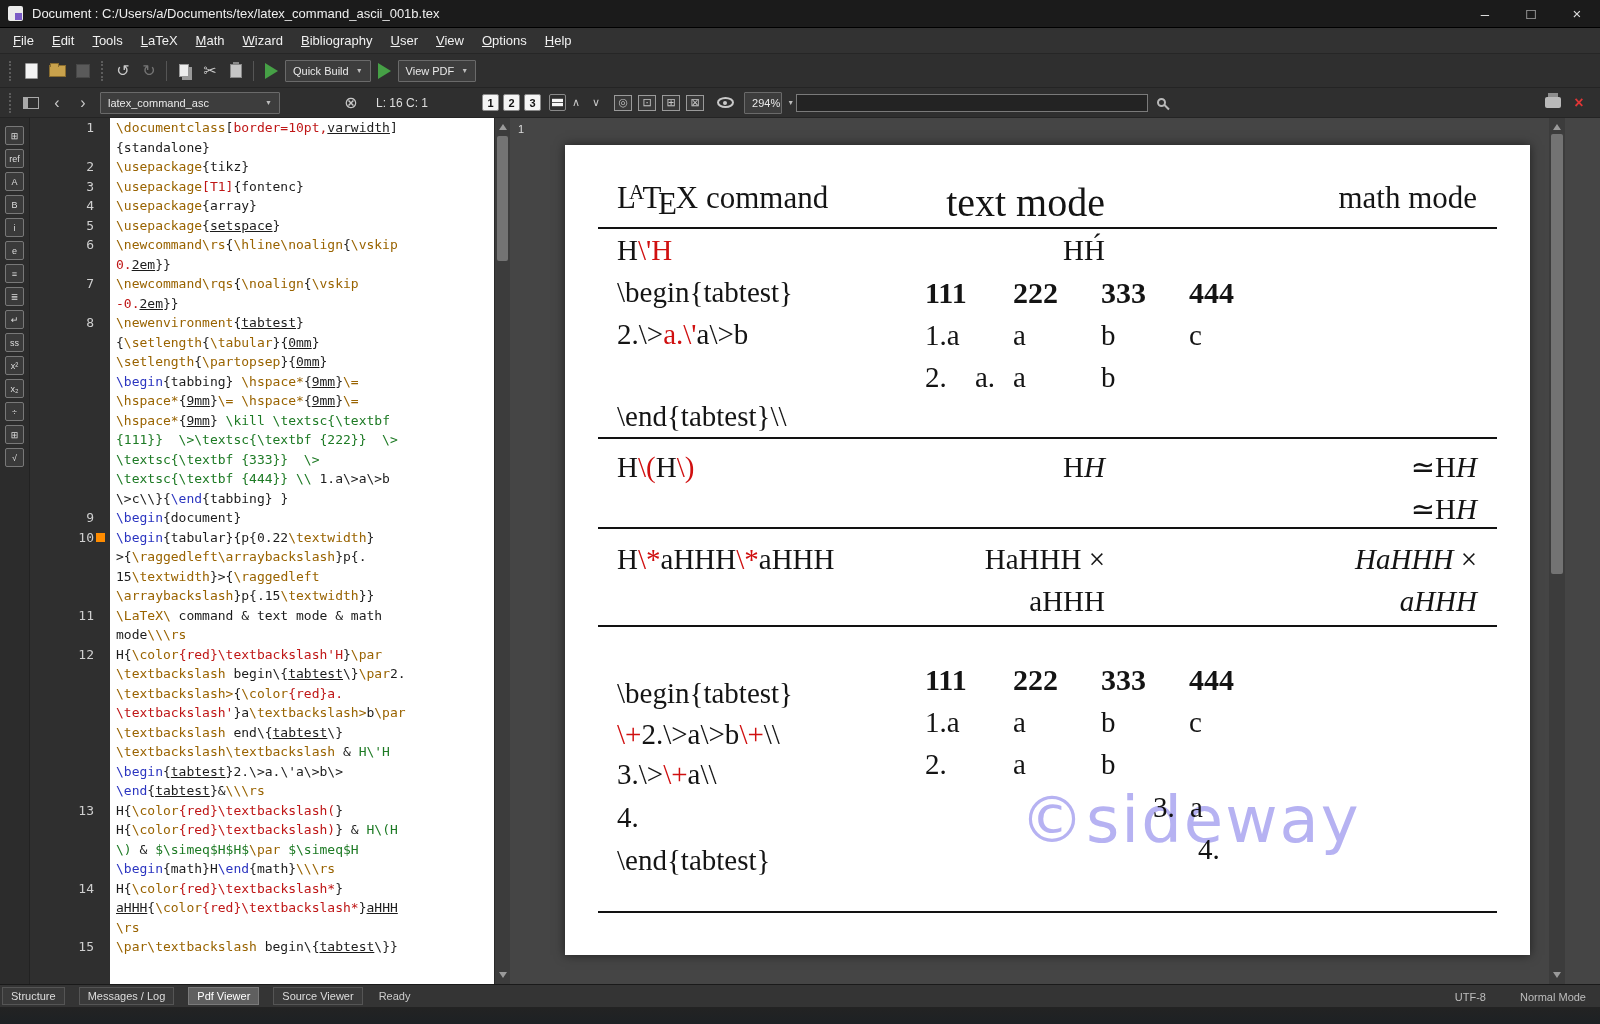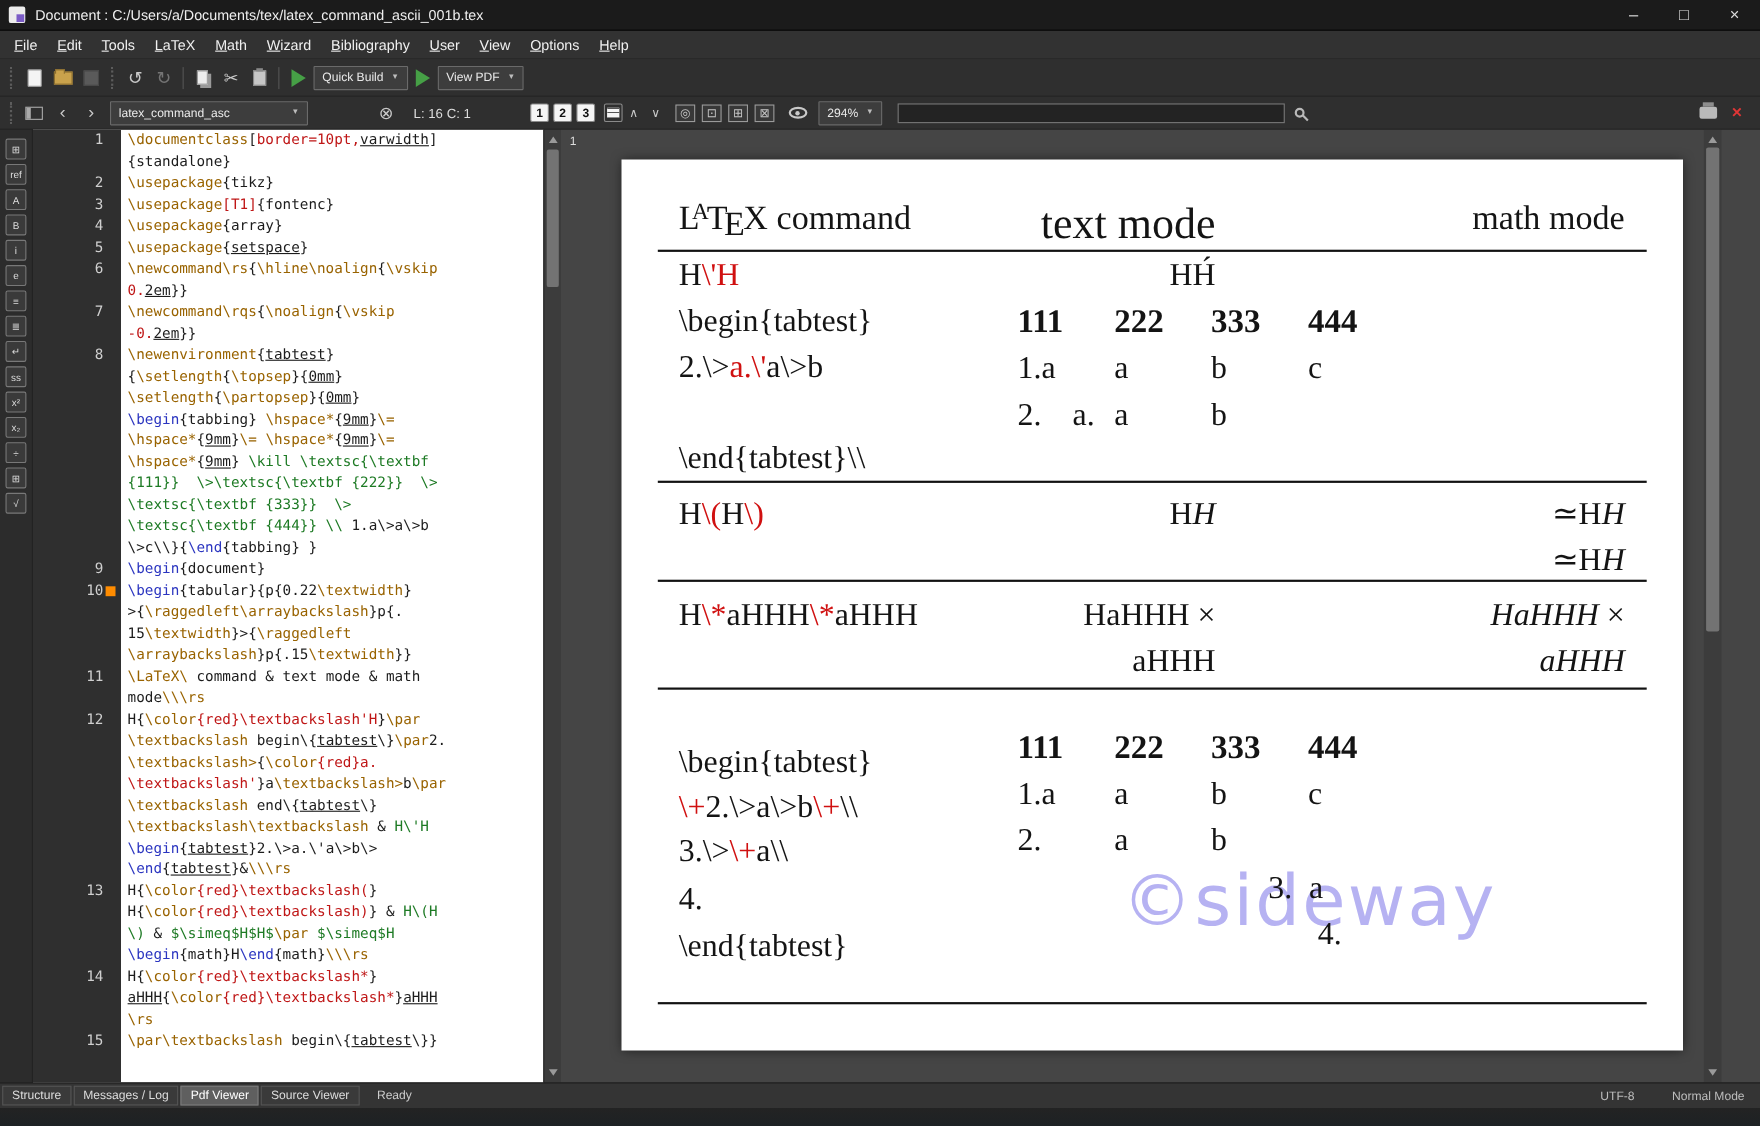--- a/index.html
+++ b/index.html
@@ -33,21 +33,21 @@
   .icon-folder{display:block;width:17px;height:12px;background:#c9a24c;border:1px solid #8a6d2f;position:relative}
   .icon-folder::before{content:"";position:absolute;top:-3px;left:0;width:7px;height:3px;background:#c9a24c;border:1px solid #8a6d2f;border-bottom:none}
   .icon-save{display:block;width:14px;height:14px;background:#8f8f8f;border:1px solid #666}
   .icon-copy{display:block;width:10px;height:13px;background:#ededed;border:1px solid #999;box-shadow:3px 3px 0 0 #9a9a9a}
   .icon-paste{display:block;width:12px;height:14px;background:#c6c6c6;border:1px solid #888;position:relative}
   .icon-paste::before{content:"";position:absolute;top:-3px;left:2px;width:6px;height:3px;background:#888}
   .play{width:0;height:0;border-left:13px solid #46a046;border-top:8px solid transparent;border-bottom:8px solid transparent;margin:0 7px;flex:none}
   .combo{height:22px;background:#3d3d3d;border:1px solid #6a6a6a;color:#e9e9e9;font-size:11px;display:flex;align-items:center;gap:7px;padding:0 7px;flex:none;border-radius:1px}
   .combo .arrow{font-size:7px;color:#bdbdbd}
   .combo.doc-tab{width:180px;justify-content:space-between;margin-left:4px}
-  .combo.zoom{width:58px;justify-content:space-between;margin:0 6px}
+  .combo.zoom{width:38px;justify-content:space-between;margin:0 6px}
   .icon-panel{display:block;width:16px;height:12px;border:1px solid #aaa;position:relative}
   .icon-panel::before{content:"";position:absolute;left:0;top:0;width:4px;height:100%;background:#aaa}
   .closecirc{margin-left:58px;font-size:15px}
   .cursor-pos{color:#dedede;font-size:12px;margin:0 10px 0 12px;white-space:nowrap}
   .bookmarks{display:flex;gap:4px;margin-left:44px;margin-right:8px}
   .numbtn{width:17px;height:17px;background:#f5f5f5;color:#111;font-size:11px;font-weight:bold;display:flex;align-items:center;justify-content:center;border:1px solid #8a8a8a;border-radius:2px}
   .listbtn{width:17px;height:17px;background:#f5f5f5;border:1px solid #8a8a8a;border-radius:2px;background-image:repeating-linear-gradient(#f5f5f5 0 3px,#555 3px 4px);background-clip:content-box;padding:3px 2px;flex:none}
   .view-icons{display:flex;gap:6px;margin:0 8px}
   .mini-frame{width:18px;height:16px;border:1px solid #9a9a9a;color:#c5c5c5;font-size:11px;display:flex;align-items:center;justify-content:center;background:#383838}
   .icon-eye{display:block;width:17px;height:11px;border:2px solid #c9c9c9;border-radius:50%;position:relative}
@@ -101,21 +101,21 @@
   .lg{display:inline-block}
   .lg1{font-size:68%;vertical-align:.45em;margin-left:-.33em;margin-right:-.08em}
   .lg3{vertical-align:-.2em;margin-left:-.11em;margin-right:-.04em}
   .watermark{position:absolute;left:455px;top:638px;font-family:"DejaVu Sans",sans-serif;font-size:64px;color:#b6b2f2;letter-spacing:2px;z-index:1}
   .pdf-scroll{position:absolute;right:35px;top:0;bottom:0;width:16px;background:#3c3c3c}
   .pdf-scroll .sc-thumb{top:16px;height:440px}
 
   
   .statusbar{position:absolute;left:0;right:0;bottom:0;height:40px;border-top:1px solid #1a1a1a;background:linear-gradient(to bottom,#343434 0,#343434 22px,#232323 22px,#1d2124 100%);display:flex;justify-content:space-between;align-items:flex-start;padding:2px 14px 0 2px}
   .sb-left{display:flex;align-items:center;gap:2px}
-  .sb-btns{display:flex;gap:2px}
+  .sb-btns{display:flex;gap:14px}
   .status-btn{font-size:11px;color:#ddd;padding:2px 8px;border:1px solid #555;background:#3a3a3a;white-space:nowrap}
   .status-btn.active{background:#5f5f5f;border-color:#7a7a7a;color:#fff}
   .ready{font-size:11px;color:#ccc;margin-left:14px}
   .sb-right{display:flex;gap:34px;font-size:11px;color:#bdbdbd;padding-top:4px}
 </style>
 </head>
 <body>
 
 <div class="titlebar">
   <div class="app-icon"></div>
@@ -281,21 +281,21 @@
       <div class="crow">
         <span class="lnum"></span>
         <span class="ctext"><span class="tk-r">-0.</span><span class="tk-k tk-u">2em</span><span class="tk-k">}}</span></span>
       </div>
       <div class="crow">
         <span class="lnum">8</span>
         <span class="ctext"><span class="tk-c">\newenvironment</span><span class="tk-k">{</span><span class="tk-k tk-u">tabtest</span><span class="tk-k">}</span></span>
       </div>
       <div class="crow">
         <span class="lnum"></span>
-        <span class="ctext"><span class="tk-k">{</span><span class="tk-c">\setlength</span><span class="tk-k">{</span><span class="tk-c">\topsep</span><span class="tk-k">}{</span><span class="tk-k tk-u">0mm</span><span class="tk-k">}</span></span>
+        <span class="ctext"><span class="tk-k">{</span><span class="tk-c">\setlength</span><span class="tk-k">{</span><span class="tk-c">\tabular</span><span class="tk-k">}{</span><span class="tk-k tk-u">0mm</span><span class="tk-k">}</span></span>
       </div>
       <div class="crow">
         <span class="lnum"></span>
         <span class="ctext"><span class="tk-c">\setlength</span><span class="tk-k">{</span><span class="tk-c">\partopsep</span><span class="tk-k">}{</span><span class="tk-k tk-u">0mm</span><span class="tk-k">}</span></span>
       </div>
       <div class="crow">
         <span class="lnum"></span>
         <span class="ctext"><span class="tk-b">\begin</span><span class="tk-k">{tabbing} </span><span class="tk-c">\hspace*</span><span class="tk-k">{</span><span class="tk-k tk-u">9mm</span><span class="tk-k">}</span><span class="tk-c">\=</span></span>
       </div>
       <div class="crow">

